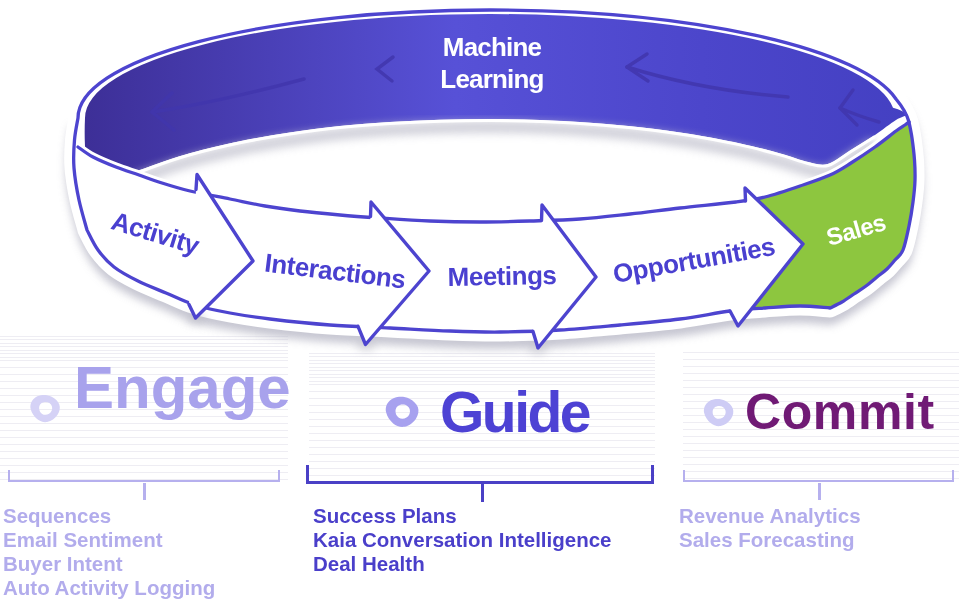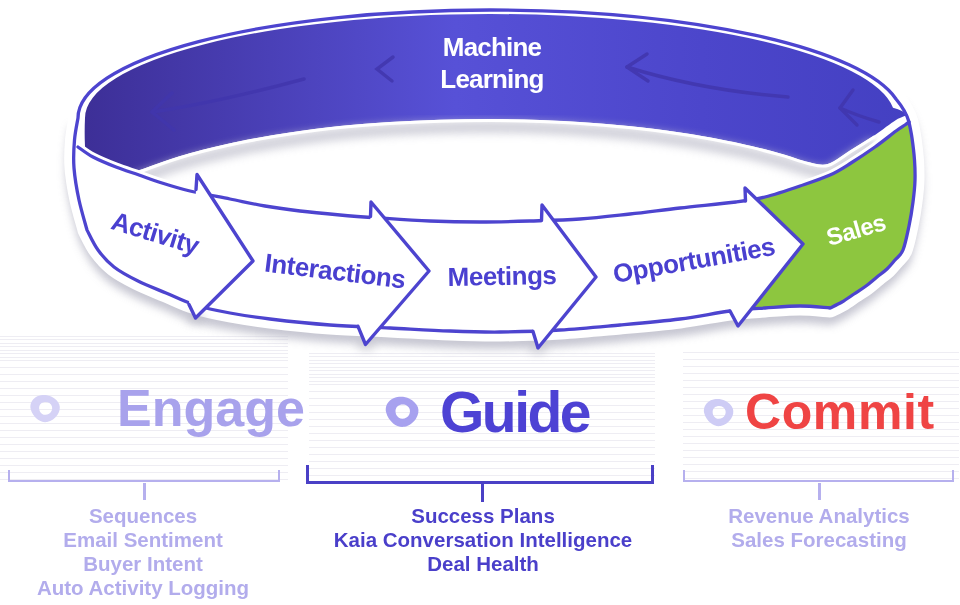--- a/index.html
+++ b/index.html
@@ -6,33 +6,33 @@
   body{width:960px;height:605px;background:#fff;overflow:hidden;
        font-family:"Liberation Sans", sans-serif;}
   #stage{position:relative;width:960px;height:605px;border-radius:27px;}
   .tex{position:absolute;
        background:repeating-linear-gradient(to bottom, #ffffff 0 2.6px, #eeedf3 2.6px 3.5px);}
   #texE{left:0;   top:333px; width:288px; height:152px;}
   #texG{left:309px;top:350px; width:346px; height:130px;}
   #texC{left:683px;top:346px; width:276px; height:136px;}
   svg{position:absolute;left:0;top:0;}
   .hd{position:absolute;font-weight:bold;white-space:nowrap;}
-  #hdE{left:74px; top:382px; font-size:52px; line-height:52px; color:#a8a2ec; letter-spacing:0px;margin-left:43px;}
+  #hdE{left:74px; top:362px; font-size:60px; line-height:52px; color:#a8a2ec; letter-spacing:0px;}
   #hdG{left:428px;top:384px; font-size:57px; line-height:57px; color:#4d42d4; letter-spacing:-2.5px;margin-left:12px;}
-  #hdC{left:745px;top:387px; font-size:50px; line-height:50px; color:#ef4444; letter-spacing:0.6px;}
+  #hdC{left:745px;top:387px; font-size:50px; line-height:50px; color:#701a75; letter-spacing:0.6px;}
   .br{position:absolute;border-style:solid;border-top:none;}
   #brE{left:8px;  top:470px; width:268px; height:10px; border-color:#b6b0ee; border-width:2.5px;}
   #brG{left:306px;top:465px; width:342px; height:15.5px; border-color:#4a40c6; border-width:3px;}
   #brC{left:683px;top:470px; width:267px; height:10px; border-color:#b6b0ee; border-width:2.5px;}
   .stem{position:absolute;}
   #stE{left:142.5px;top:482.5px;width:3px;height:17.5px;background:#b6b0ee;}
   #stG{left:480.5px;top:483.5px;width:3.5px;height:18px;background:#4a40c6;}
   #stC{left:818px;  top:482.5px;width:3px;height:17.5px;background:#b6b0ee;}
   .ls{position:absolute;font-weight:bold;font-size:20.5px;line-height:24px;
-      text-align:center;letter-spacing:0px;}
+      text-align:left;letter-spacing:0px;}
   #lsE{left:3px;  top:504px;width:280px;color:#b2acec;}
   #lsG{left:313px;top:504px;width:340px;color:#4a3fca;}
   #lsC{left:679px;top:504px;width:280px;color:#b2acec;}
   .icon{position:absolute;}
 </style>
 </head>
 <body>
 <div id="stage">
   <div class="tex" id="texE"></div>
   <div class="tex" id="texG"></div>

